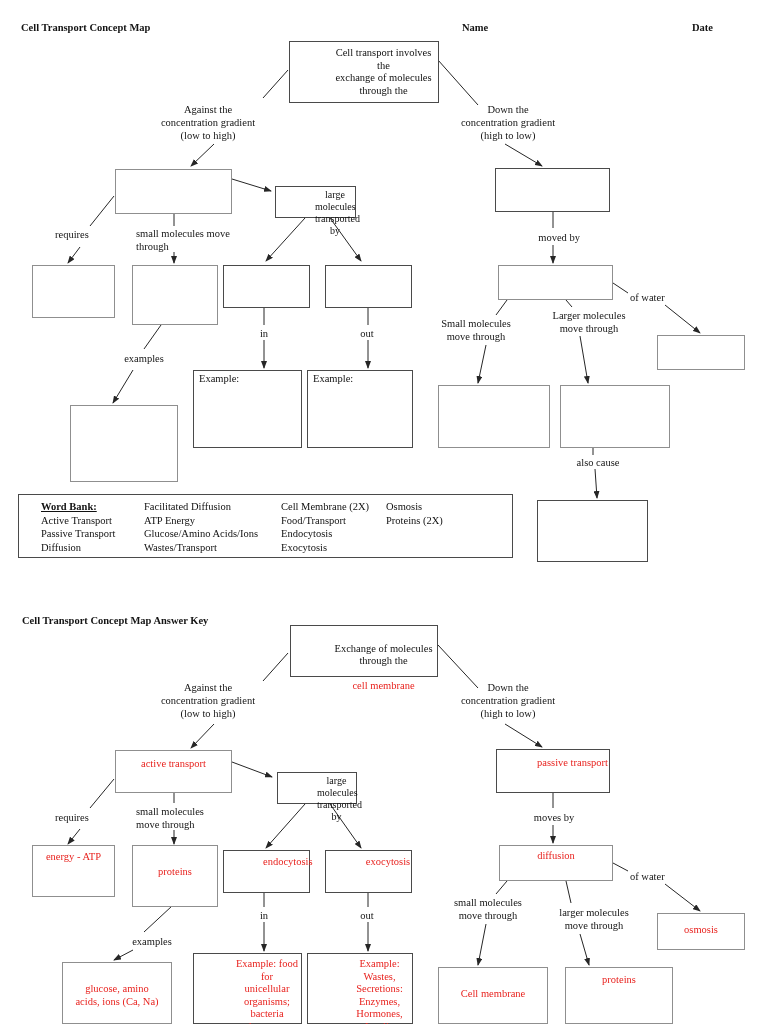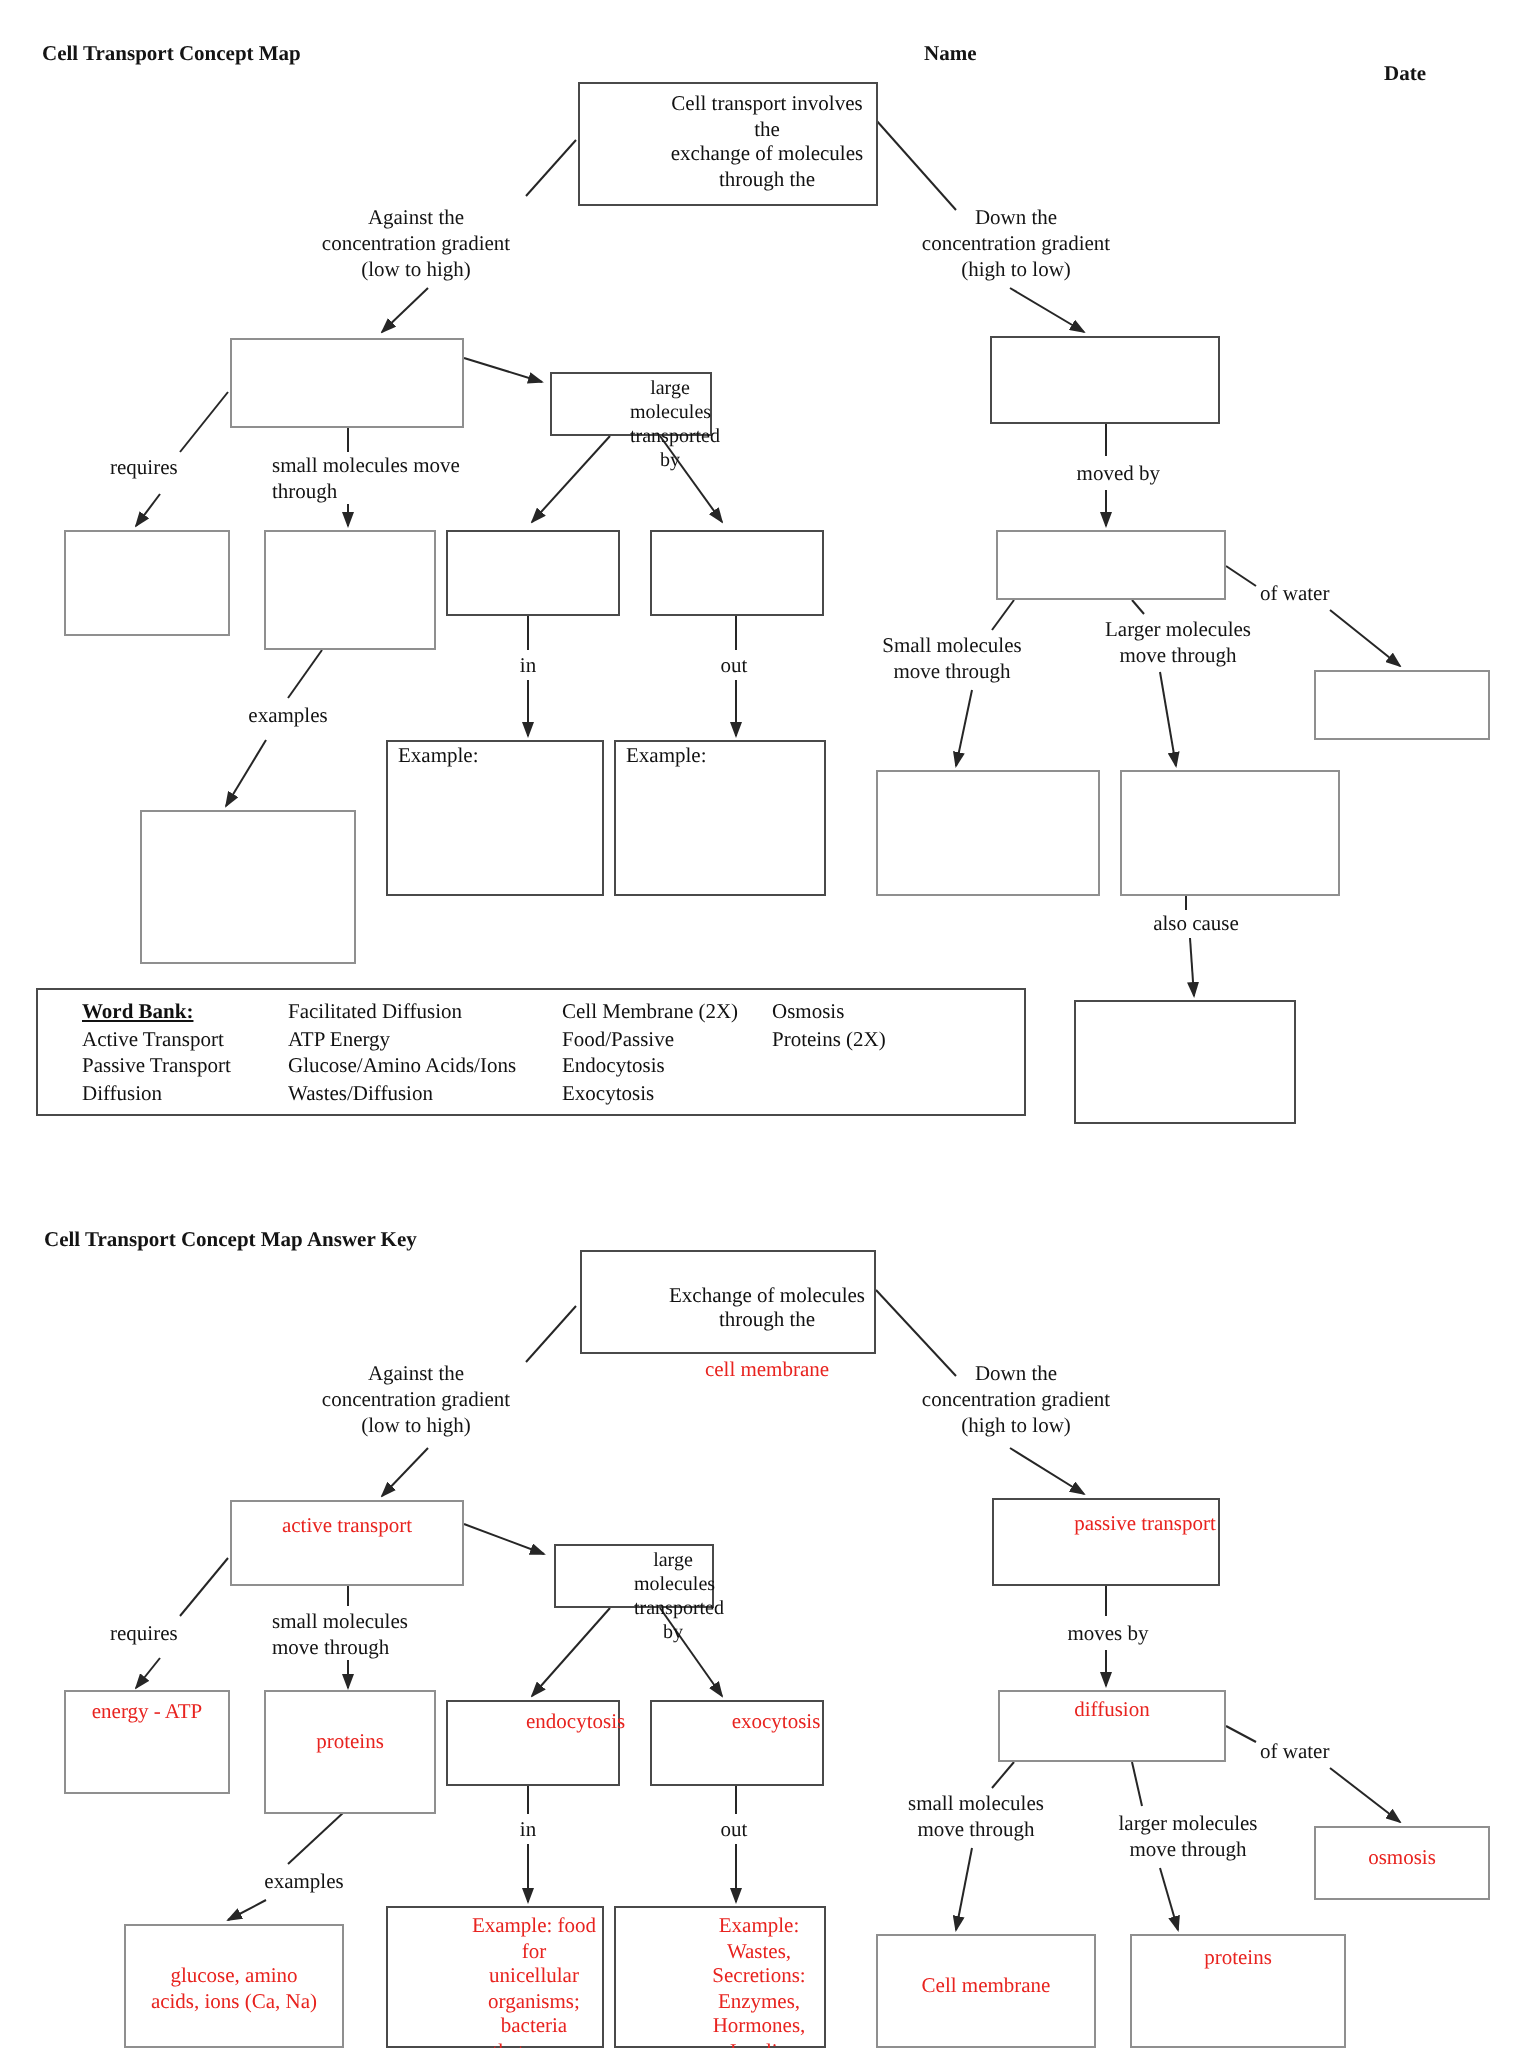--- a/index.html
+++ b/index.html
@@ -83,21 +83,21 @@
       <line x1="665" y1="884" x2="700" y2="911" marker-end="url(#ah)"></line>
       <line x1="507" y1="881" x2="496" y2="894"></line>
       <line x1="486" y1="924" x2="478" y2="965" marker-end="url(#ah)"></line>
       <line x1="566" y1="881" x2="571" y2="903"></line>
       <line x1="580" y1="934" x2="589" y2="965" marker-end="url(#ah)"></line>
     </g>
   </svg>
 
   <div class="t bold" style="left:21px;top:21px;">Cell Transport Concept Map</div>
   <div class="t bold" style="left:462px;top:21px;">Name</div>
-  <div class="t bold" style="left:692px;top:31px;">Date</div>
+  <div class="t bold" style="left:692px;top:21px;">Date</div>
 
   <div class="b bd ctr" style="left:289px;top:41px;width:150px;height:62px;padding-top:5px;">Cell transport involves the
 exchange of molecules
 through the</div>
 
   <div class="t c" style="left:150px;top:103px;width:116px;">Against the
 concentration gradient
 (low to high)</div>
   <div class="t c" style="left:450px;top:103px;width:116px;">Down the
 concentration gradient
@@ -145,25 +145,25 @@
     <div class="wb-col" style="width:103px;margin-left:12px;">
       <div class="wb-title">Word Bank:</div>
       <div>Active Transport</div>
       <div>Passive Transport</div>
       <div>Diffusion</div>
     </div>
     <div class="wb-col" style="width:137px;">
       <div>Facilitated Diffusion</div>
       <div>ATP Energy</div>
       <div>Glucose/Amino Acids/Ions</div>
-      <div>Wastes/Diffusion</div>
+      <div>Wastes/Transport</div>
     </div>
     <div class="wb-col" style="width:105px;">
       <div>Cell Membrane (2X)</div>
-      <div>Food/Passive</div>
+      <div>Food/Transport</div>
       <div>Endocytosis</div>
       <div>Exocytosis</div>
     </div>
     <div class="wb-col">
       <div>Osmosis</div>
       <div>Proteins (2X)</div>
     </div>
   </div>
 
   <div class="t bold" style="left:22px;top:614px;">Cell Transport Concept Map Answer Key</div>

